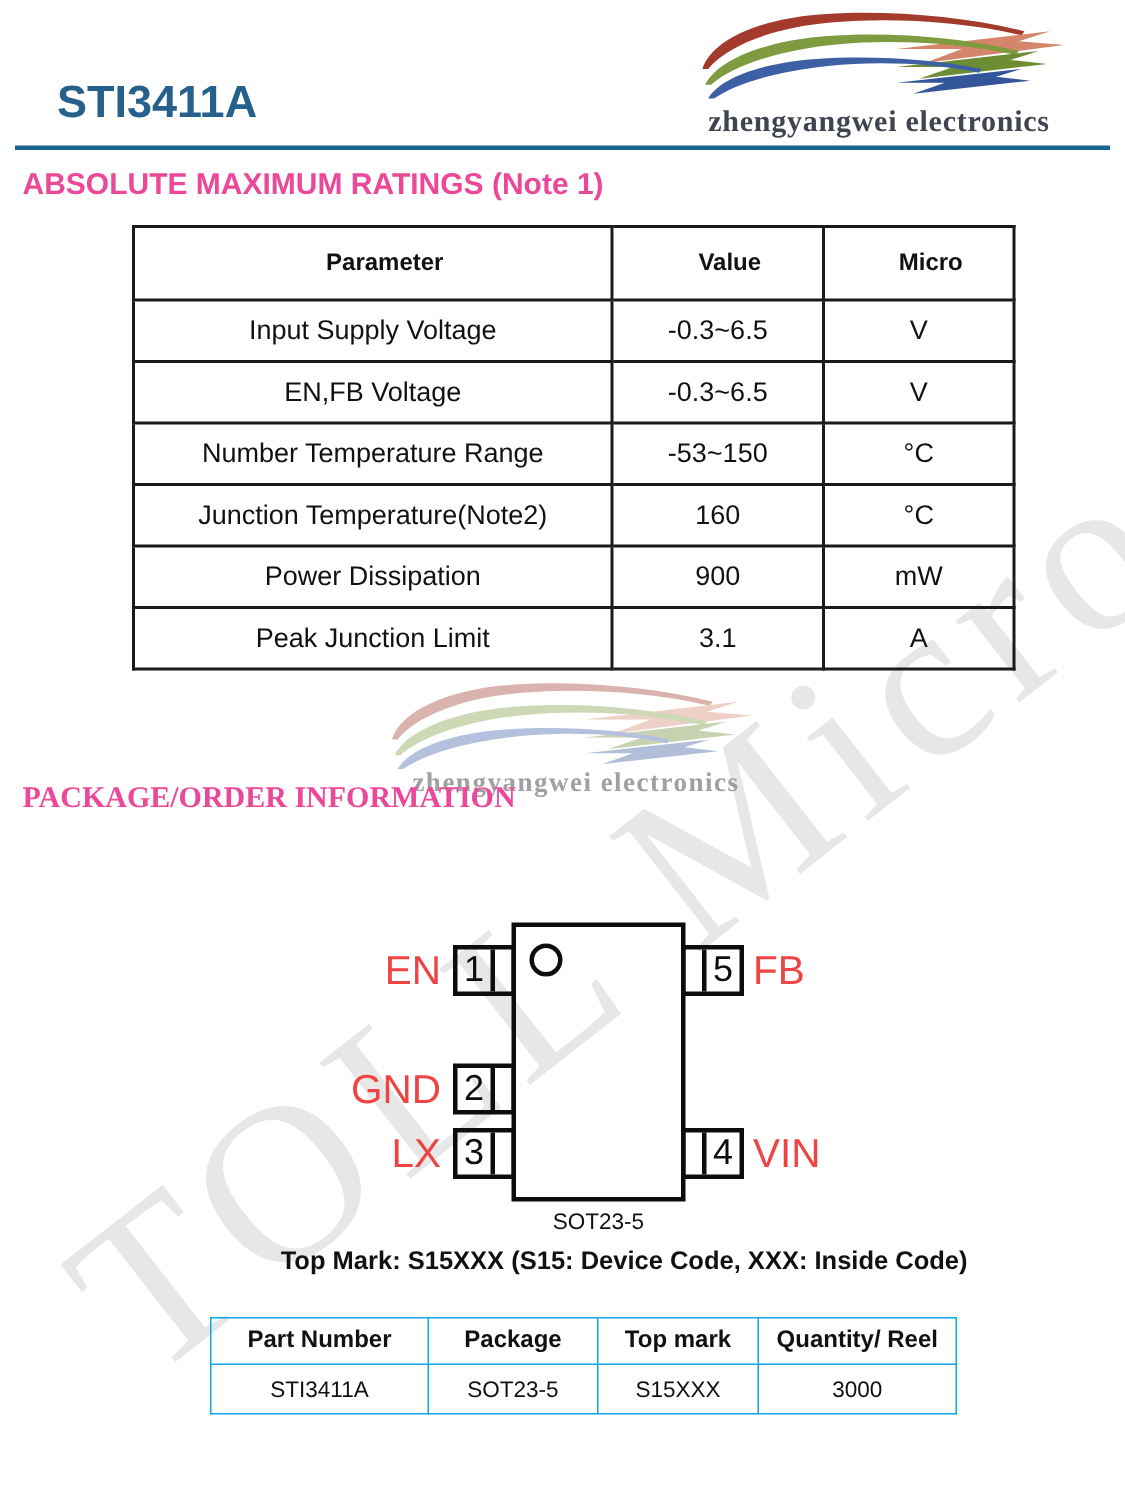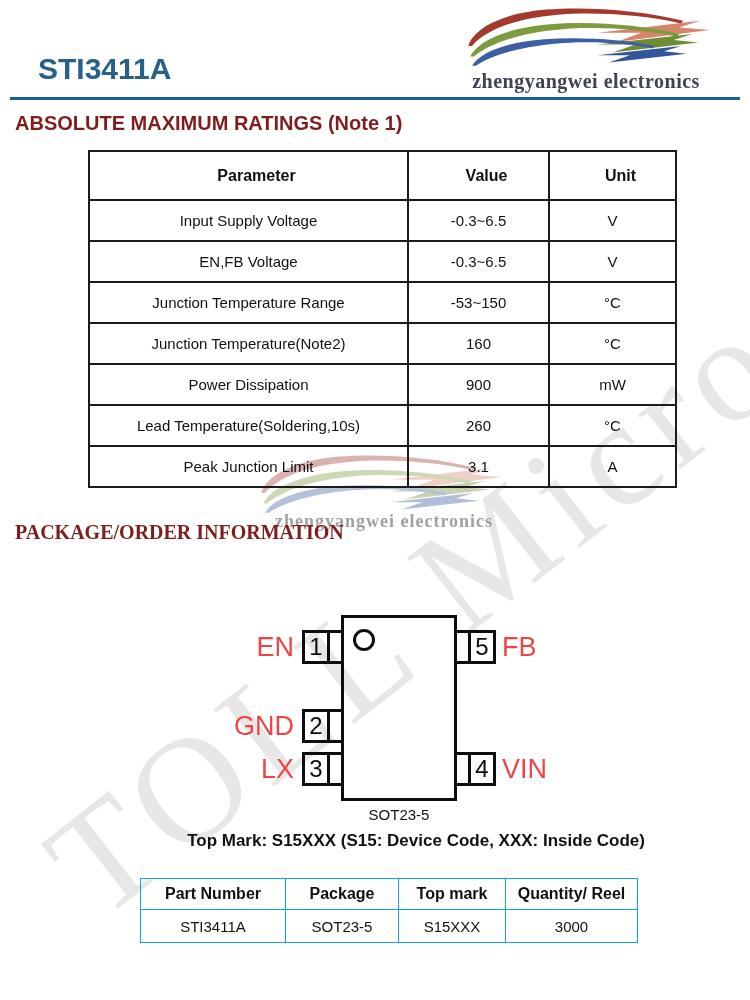--- a/index.html
+++ b/index.html
@@ -19,29 +19,29 @@
                 letter-spacing:1px;color:#909094;opacity:0.85;}
 
   
   .title{position:absolute;left:38px;top:52px;font-size:30px;font-weight:bold;color:#26618c;}
   .logo-svg{position:absolute;left:455px;top:5px;width:266px;height:66px;}
   .logo-text{position:absolute;left:450px;top:70px;width:272px;text-align:center;
              font-family:"Liberation Serif",serif;font-weight:bold;font-size:20px;
              letter-spacing:0.5px;color:#3f4450;}
   .rule{position:absolute;left:10px;top:97px;width:730px;height:3px;background:#1a6390;}
 
-  .sec-h{position:absolute;left:15px;font-size:20px;font-weight:bold;color:#7f1d1d;white-space:nowrap;}
+  .sec-h{position:absolute;left:15px;font-size:20px;font-weight:bold;color:#ec4899;white-space:nowrap;}
   .sec-abs{top:112px;}
   .sec-pkg{top:521px;font-family:Liberation Serif, serif;}
 
   
   table{border-collapse:collapse;background:transparent;}
   .ratings{position:absolute;left:88px;top:150px;table-layout:fixed;}
   .ratings td,.ratings th{border:2px solid #1b1b1b;text-align:center;vertical-align:middle;
-                          font-size:15px;padding:0;}
+                          font-size:18px;padding:0;}
   .ratings th{font-size:16px;height:47px;font-weight:bold;padding-left:16px;}
   .ratings td{height:39px;}
 
   
   .chip-body{position:absolute;left:341px;top:615px;width:116px;height:186px;
              border:3px solid #0d0d0d;box-sizing:border-box;background:transparent;}
   .pin1-dot{position:absolute;left:353px;top:629px;width:22px;height:22px;border:3px solid #0d0d0d;
             border-radius:50%;box-sizing:border-box;background:transparent;}
   .pin{position:absolute;width:42px;height:34px;border:3px solid #0d0d0d;box-sizing:border-box;
        display:flex;background:transparent;}
@@ -106,51 +106,46 @@
     <table class="ratings">
       <colgroup>
           <col style="width:319px">
           <col style="width:141px">
           <col style="width:127px">
         </colgroup>
       <tbody>
           <tr>
         <th>Parameter</th>
         <th>Value</th>
-        <th>Unit</th>
+        <th>Micro</th>
       </tr>
       <tr>
         <td>Input Supply Voltage</td>
         <td>-0.3~6.5</td>
         <td>V</td>
       </tr>
       <tr>
         <td>EN,FB Voltage</td>
         <td>-0.3~6.5</td>
         <td>V</td>
       </tr>
       <tr>
-        <td>Junction Temperature Range</td>
+        <td>Number Temperature Range</td>
         <td>-53~150</td>
         <td>°C</td>
       </tr>
       <tr>
         <td>Junction Temperature(Note2)</td>
         <td>160</td>
         <td>°C</td>
       </tr>
       <tr>
         <td>Power Dissipation</td>
         <td>900</td>
         <td>mW</td>
-      </tr>
-      <tr>
-        <td>Lead Temperature(Soldering,10s)</td>
-        <td>260</td>
-        <td>°C</td>
       </tr>
       <tr>
         <td>Peak Junction Limit</td>
         <td>3.1</td>
         <td>A</td>
       </tr>
     </tbody>
       </table>
 
     <div class="sec-h sec-pkg">PACKAGE/ORDER INFORMATION</div>

